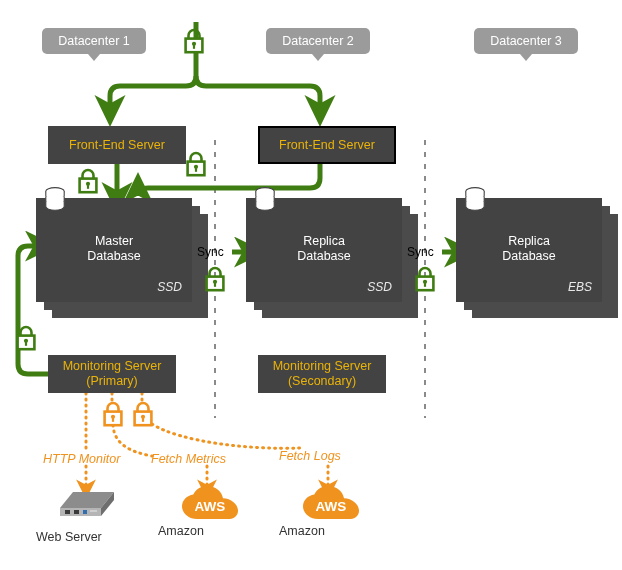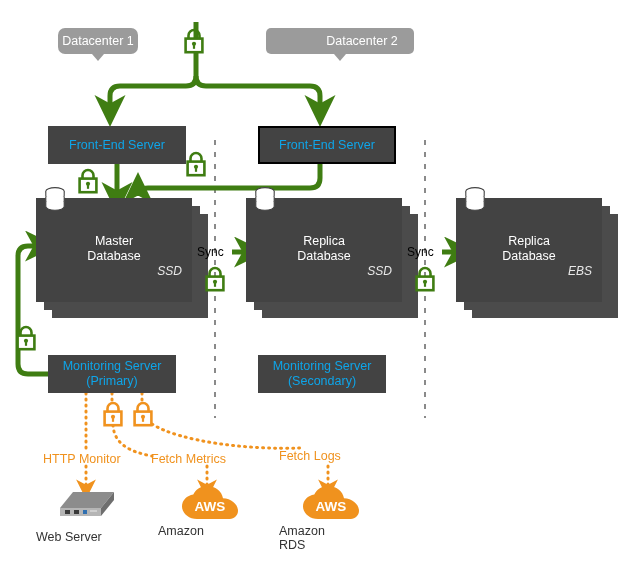--- a/index.html
+++ b/index.html
@@ -10,38 +10,38 @@
 
   
   .dc-label{position:absolute;background:#9b9b9b;color:#ffffff;
             border-radius:5px;font-size:12.5px;text-align:center;
             line-height:26px;height:26px;white-space:nowrap;}
   .dc-label .tip{position:absolute;left:50%;margin-left:-6px;bottom:-7px;
             width:0;height:0;border-left:6px solid transparent;
             border-right:6px solid transparent;border-top:7px solid #9b9b9b;}
 
   
-  .box{position:absolute;background:#434343;color:#0ea5e9;
+  .box{position:absolute;background:#434343;color:#eab308;
        font-size:12.5px;text-align:center;display:flex;align-items:center;
        justify-content:center;flex-direction:column;line-height:15px;}
   .box.hl{border:2px solid #000000;}
 
   
   .dbstack{position:absolute;padding-left:13px;}
   .dbstack .sh{position:absolute;background:#4b4b4b;}
   .dbstack .front{position:absolute;left:0;top:0;background:#434343;
        color:#fff;font-size:12.5px;text-align:center;}
   .dbstack .front .ttl{position:absolute;left:0;right:0;top:36px;line-height:15px;}
-  .dbstack .front .vol{position:absolute;right:10px;bottom:24px;
+  .dbstack .front .vol{position:absolute;right:10px;bottom:8px;
        font-style:italic;font-size:12px;color:#e8e8e8;}
   .dbicon{position:absolute;left:6px;top:-12px;width:26px;height:26px;}
 
   
   .sync-lbl{position:absolute;color:#000000;font-size:12px;white-space:nowrap;}
-  .orange-lbl{position:absolute;color:#f0921e;font-size:12.5px;white-space:nowrap;}
+  .orange-lbl{position:absolute;color:#f0921e;font-size:12.5px;white-space:nowrap;font-style:italic;}
   .node-lbl{position:absolute;color:#333333;font-size:12.5px;
             text-align:left;line-height:14px;white-space:nowrap;}
 
   .lock{position:absolute;width:24px;height:26px;}
   .icon-abs{position:absolute;}
 </style>
 </head>
 <body>
 
 <div id="stage">
@@ -80,26 +80,30 @@
 
     <path d="M112,393 L112,401" stroke="#f0921e" stroke-width="3" fill="none" stroke-dasharray="1,5" stroke-linecap="round"></path>
     <path d="M113,425 C114,444 130,452 152,456" stroke="#f0921e" stroke-width="3" fill="none" stroke-dasharray="1,5" stroke-linecap="round"></path>
     <path d="M207,466 L207,486" stroke="#f0921e" stroke-width="3" fill="none" stroke-dasharray="1,5" stroke-linecap="round" marker-end="url(#oArrow)"></path>
 
     <path d="M142,393 L142,401" stroke="#f0921e" stroke-width="3" fill="none" stroke-dasharray="1,5" stroke-linecap="round"></path>
     <path d="M152,424 C180,442 250,450 300,448" stroke="#f0921e" stroke-width="3" fill="none" stroke-dasharray="1,5" stroke-linecap="round"></path>
     <path d="M328,466 L328,486" stroke="#f0921e" stroke-width="3" fill="none" stroke-dasharray="1,5" stroke-linecap="round" marker-end="url(#oArrow)"></path>
   </svg>
 
-  <div class="dc-label" style="left:58px;top:28px;width:80px;border-radius:7px;">
+  <div class="dc-label" style="left:42px;top:28px;width:104px;">
     <span>Datacenter 1</span>
     <span class="tip"></span>
   </div>
-  <div class="dc-label" style="left:266px;top:28px;width:104px;padding-left:44px;">
+  <div class="dc-label" style="left:266px;top:28px;width:104px;">
     <span>Datacenter 2</span>
+    <span class="tip"></span>
+  </div>
+  <div class="dc-label" style="left:474px;top:28px;width:104px;">
+    <span>Datacenter 3</span>
     <span class="tip"></span>
   </div>
 
   <div class="box" style="left:48px;top:126px;width:138px;height:38px;">
     <span>Front-End Server</span>
   </div>
   <div class="box hl" style="left:258px;top:126px;width:134px;height:34px;">
     <span>Front-End Server</span>
   </div>
 
@@ -203,21 +207,20 @@
   </div>
 
   <svg class="icon-abs" style="left:303px;top:486px;width:56px;height:36px;" viewBox="0 0 56 36">
     <path fill="#f0921e" d="M15,33 C6.7,33 0,27.2 0,20.3 C0,14.4 4.9,9.5 11.3,8.5
       C13.6,3.4 19.1,0 25.4,0 C33.2,0 39.8,5.2 41,12.2 C49.3,12.6 56,18.1 56,24.8
       C56,29.3 52.3,33 47.8,33 Z"></path>
     <text x="28" y="25" text-anchor="middle" font-family="Liberation Sans, sans-serif" font-size="13.5" font-weight="bold" fill="#ffffff">AWS</text>
   </svg>
   <div class="node-lbl" style="left:279px;top:524px;width:104px;">
     <div>Amazon</div>
-    <div>RDS</div>
   </div>
 
   <svg class="lock" style="left:182px;top:28px;" viewBox="0 0 24 26">
     <path d="M6.5,11 V7.5 a5.5,5.5 0 0 1 11,0 V11" fill="none" stroke="#3f7d12" stroke-width="2.6"></path>
     <rect x="3.6" y="10.6" width="16.8" height="13.6" fill="#ffffff" stroke="#3f7d12" stroke-width="2.6"></rect>
     <circle cx="12" cy="15.8" r="2.1" fill="#3f7d12"></circle>
     <rect x="10.9" y="15.8" width="2.2" height="5" fill="#3f7d12"></rect>
   </svg>
 
   <svg class="lock" style="left:76px;top:168px;" viewBox="0 0 24 26">

